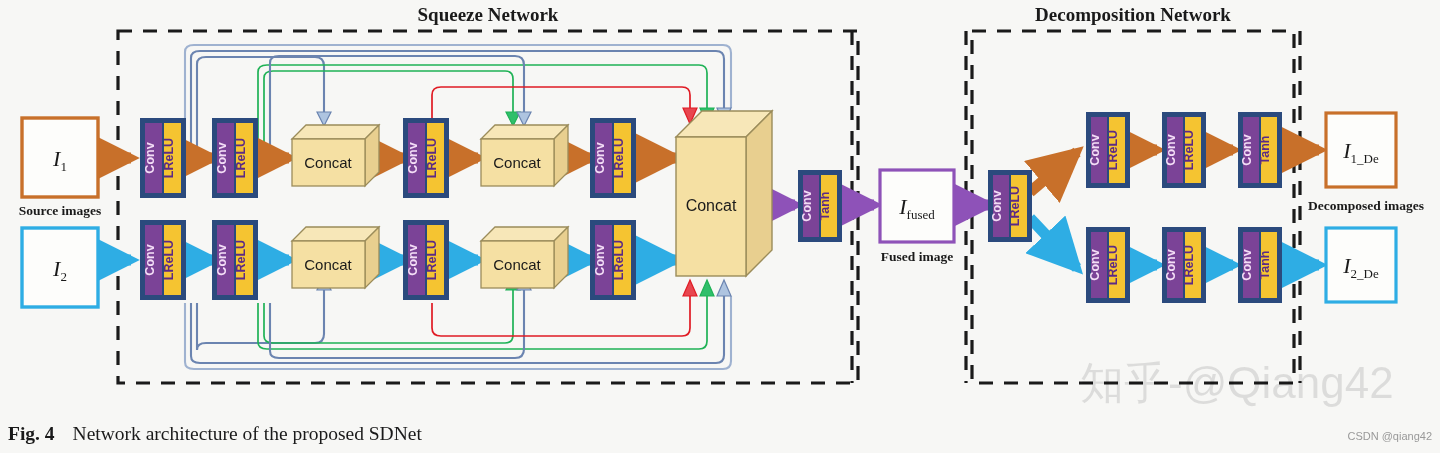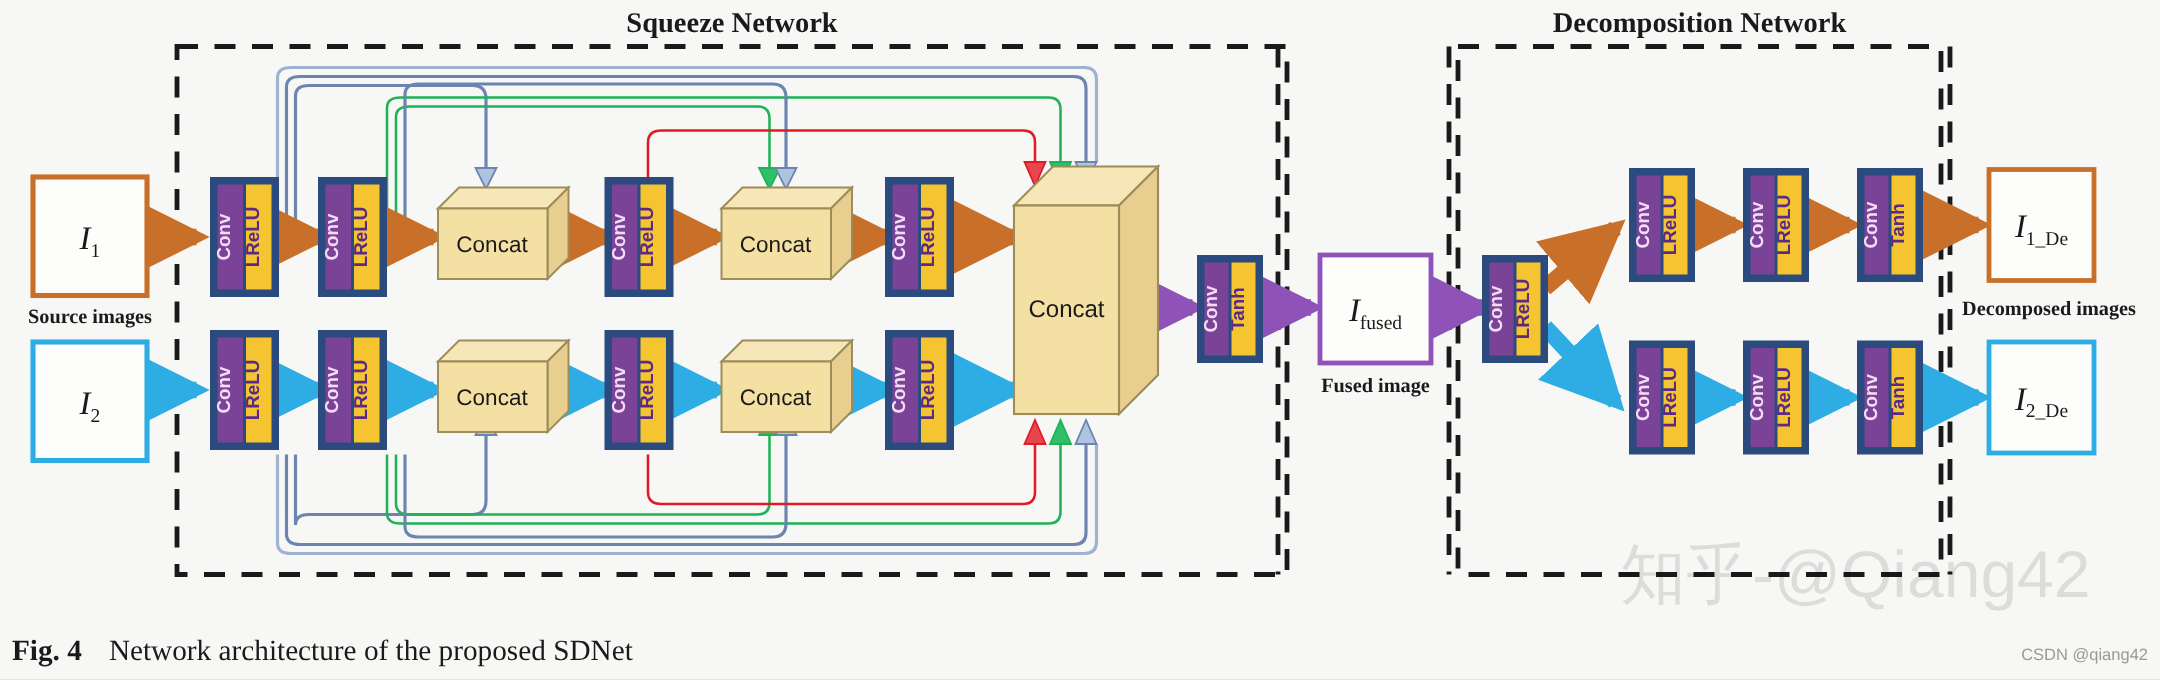--- a/index.html
+++ b/index.html
@@ -1,18 +1,18 @@
 <!DOCTYPE html>
 <html><head>
 <meta charset="utf-8">
 <style>
   html,body{margin:0;padding:0;background:#f7f7f5;}
   body{width:1440px;height:453px;overflow:hidden;
        font-family:"Liberation Serif",serif;}
-  #root{position:relative;width:1440px;height:453px;background:#a3a3a3;}
+  #root{position:relative;width:1440px;height:453px;background:#86efac;}
   svg{position:absolute;left:0;top:0;}
   .ttl{font-family:"Liberation Serif",serif;font-weight:bold;font-size:19px;fill:#1a1a1a;}
   .lbl{font-family:"Liberation Serif",serif;font-weight:bold;font-size:13.5px;fill:#1a1a1a;}
   .imgI{font-family:"Liberation Serif",serif;font-style:italic;font-size:22px;fill:#1a1a1a;}
   .imgSub{font-family:"Liberation Serif",serif;font-style:normal;font-size:13px;fill:#1a1a1a;}
   .concatTxt{font-family:"Liberation Sans",sans-serif;font-size:15px;fill:#1a1a1a;}
   .concatBigTxt{font-family:"Liberation Sans",sans-serif;font-size:16px;fill:#1a1a1a;}
   .vtxtC{font-family:"Liberation Sans",sans-serif;font-weight:bold;font-size:12.5px;fill:#f3ddf6;}
   .vtxtA{font-family:"Liberation Sans",sans-serif;font-weight:bold;font-size:12.5px;fill:#5b2a86;}
   .cap{font-family:"Liberation Serif",serif;font-size:19.5px;fill:#1a1a1a;}

